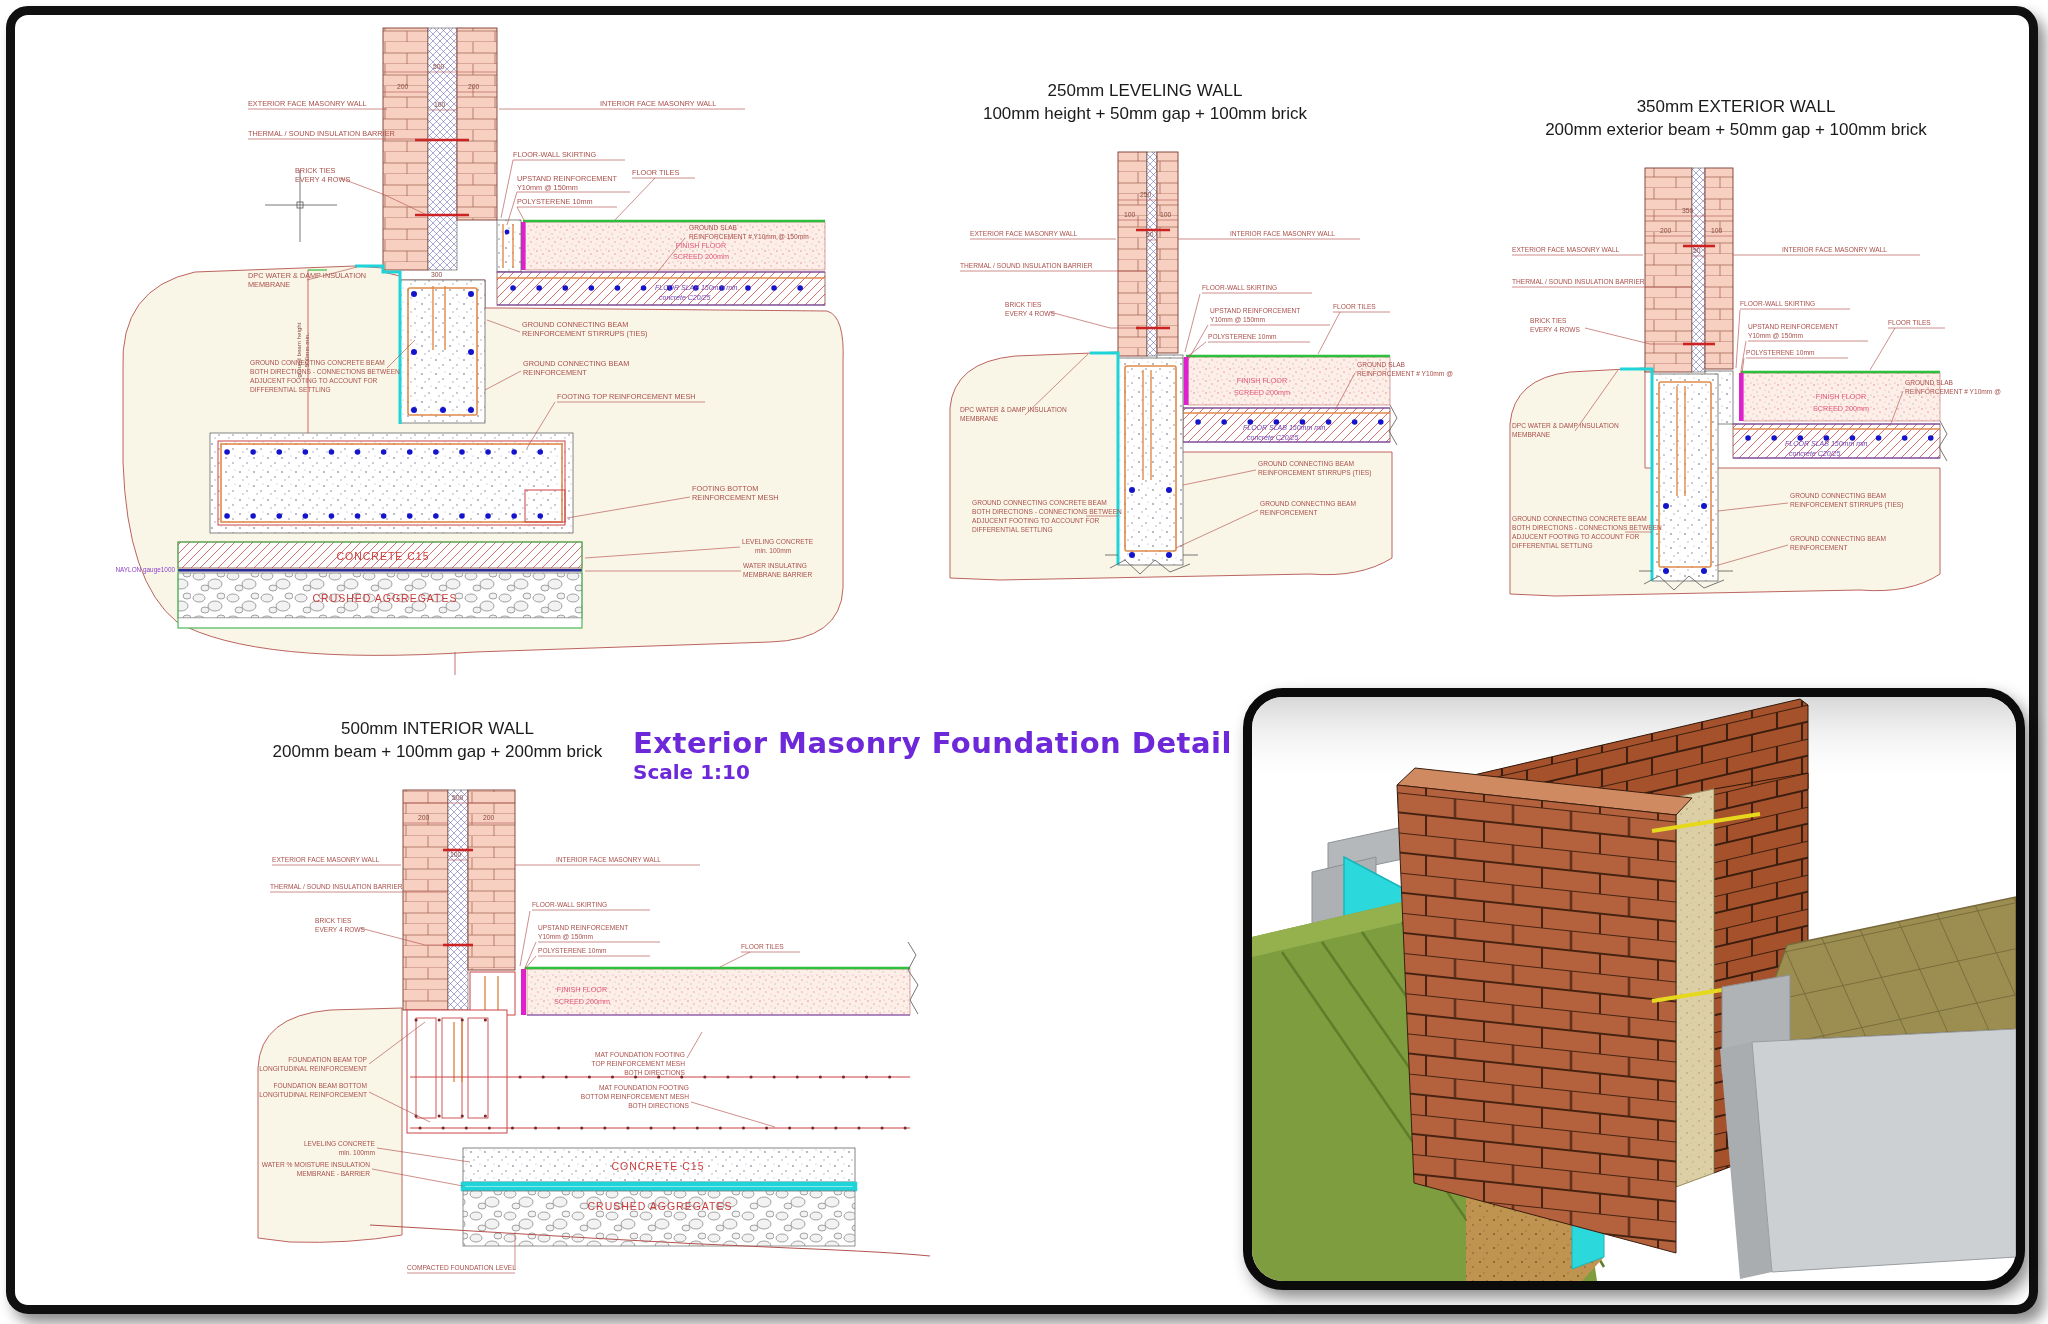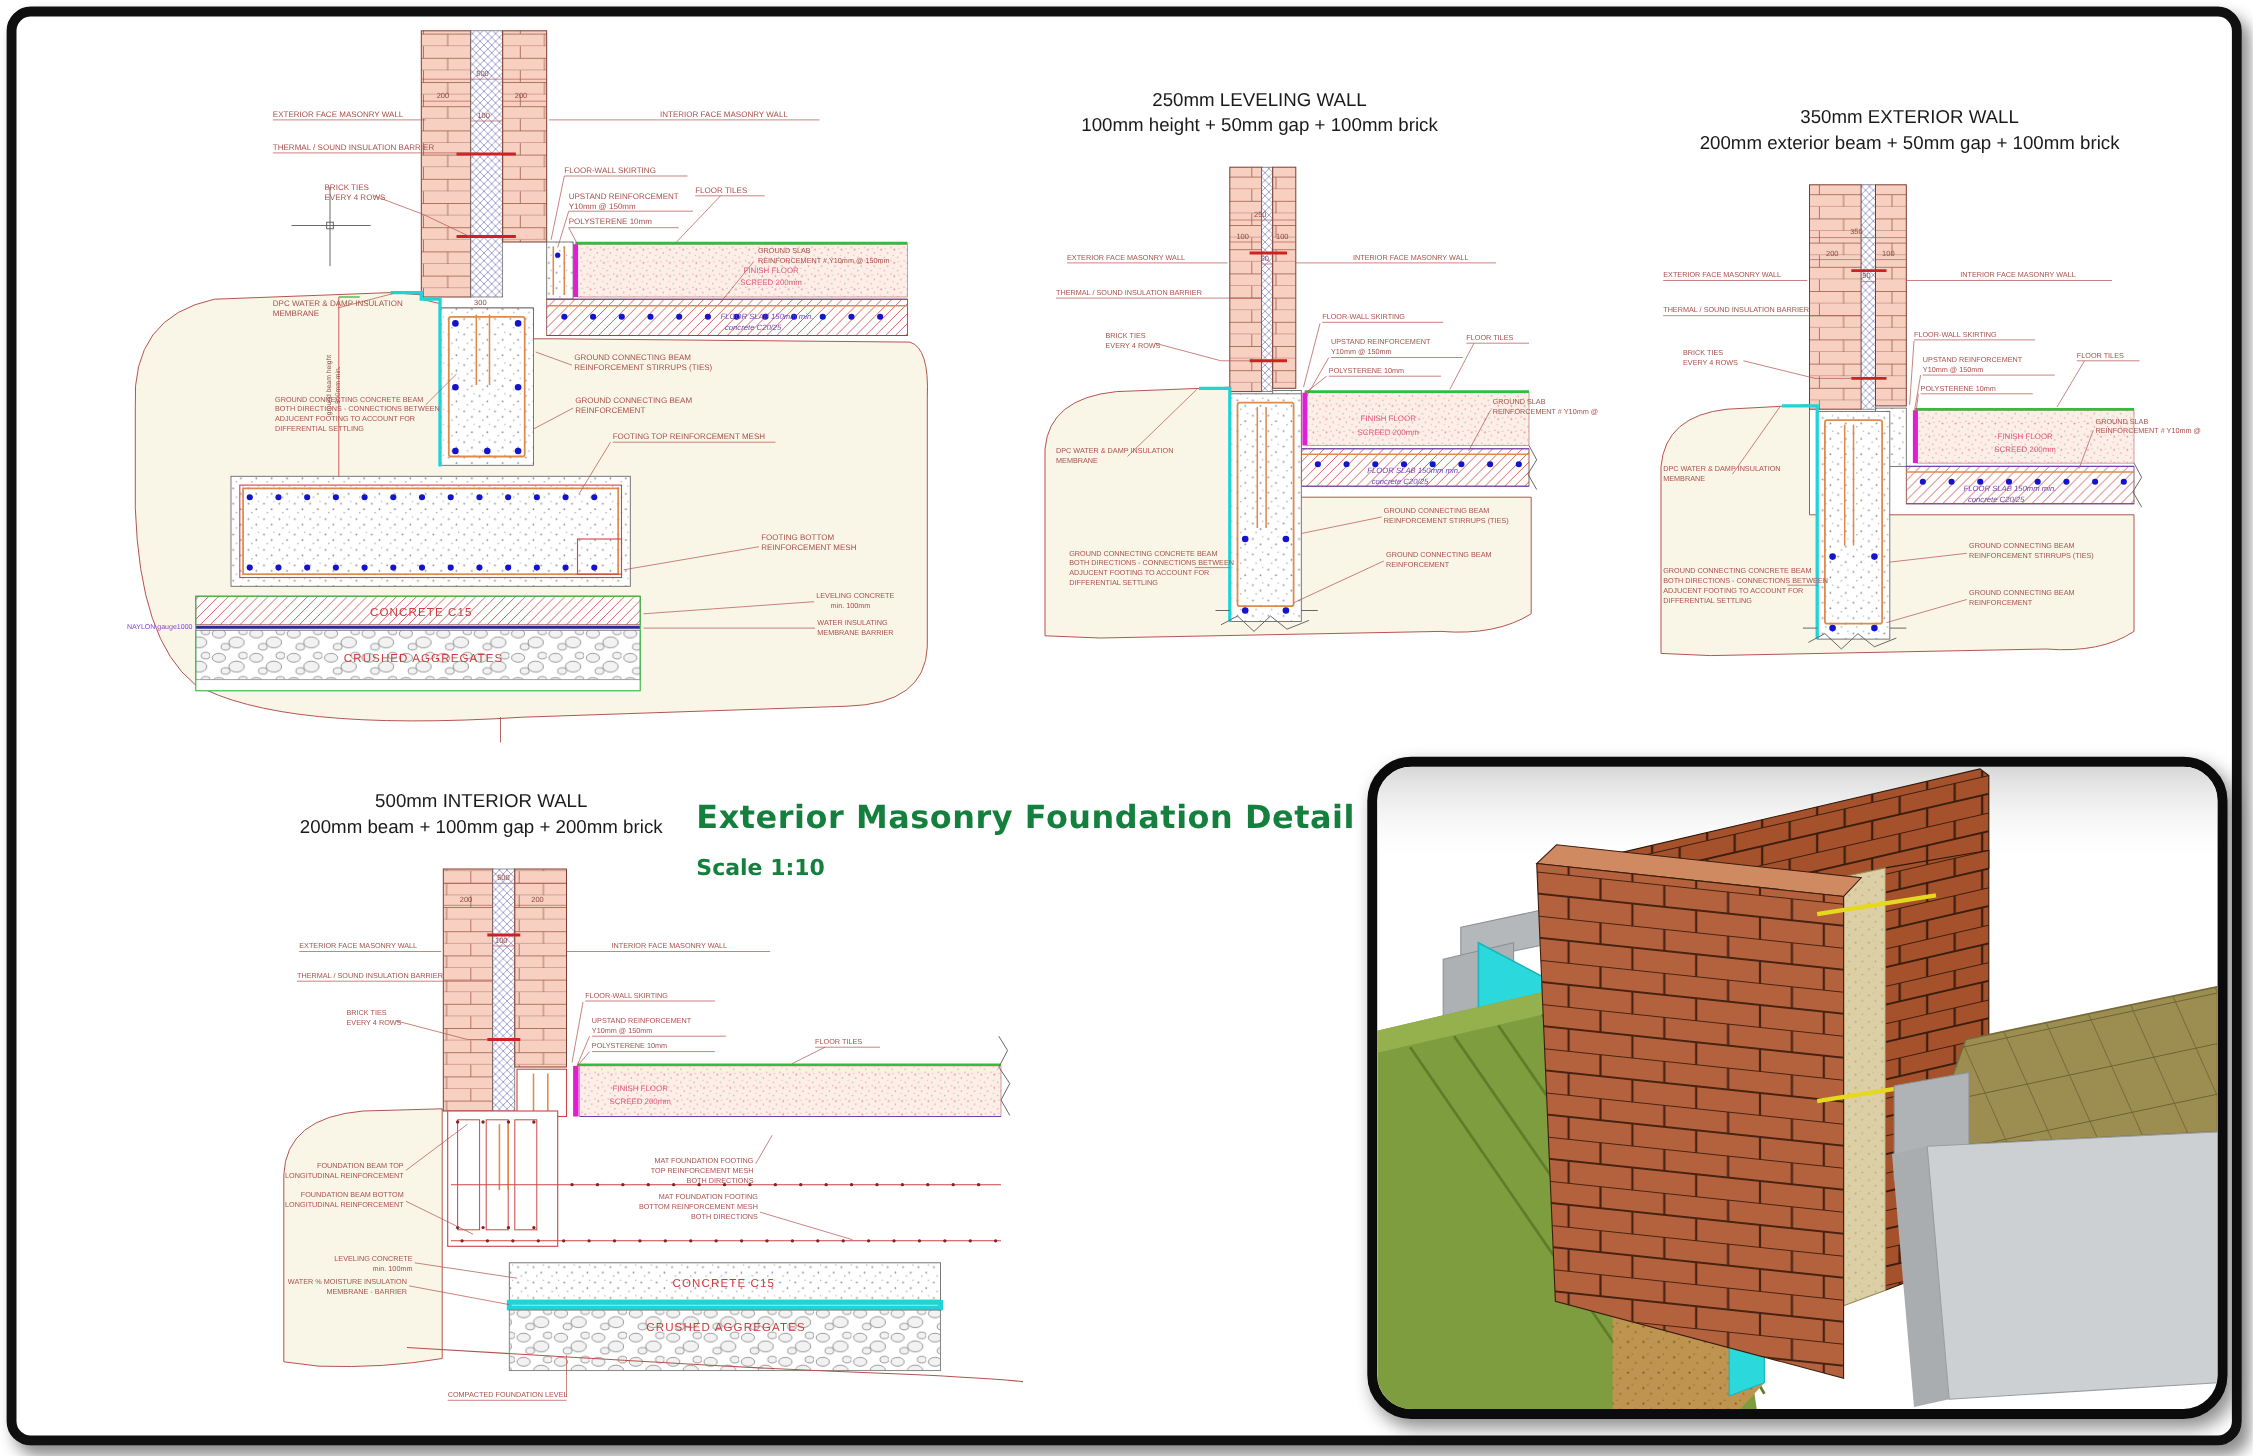--- a/index.html
+++ b/index.html
@@ -1,22 +1,22 @@
 <!DOCTYPE html>
 <html><head>
 <meta charset="utf-8">
 <style>
   html,body{margin:0;padding:0;background:#fff;}
   body{width:2048px;height:1324px;position:relative;font-family:"Liberation Sans",sans-serif;overflow:hidden;}
   .frame{position:absolute;left:6px;top:6px;right:10px;bottom:10px;border:9px solid #101010;border-radius:22px;box-shadow:7px 9px 14px rgba(0,0,0,.45);pointer-events:none;}
   .panel{position:absolute;}
   .ptitle{position:absolute;text-align:center;color:#1a1a1a;font-size:17px;line-height:1.35;}
-  .maintitle{position:absolute;left:633px;top:726px;width:680px;color:#15803d;}
+  .maintitle{position:absolute;left:633px;top:726px;width:680px;color:#6d28d9;}
   .maintitle .t1{font-family:"DejaVu Sans",sans-serif;font-weight:700;font-size:29px;letter-spacing:.5px;}
-  .maintitle .t2{font-family:"DejaVu Sans",sans-serif;font-weight:600;font-size:20px;margin-top:16px;}
+  .maintitle .t2{font-family:"DejaVu Sans",sans-serif;font-weight:600;font-size:20px;margin-top:0;}
   svg.cad{position:absolute;overflow:visible;}
   svg text{font-family:"Liberation Sans",sans-serif;}
   .lb{font-size:7.3px;fill:#a94f4a;}
   .lbs{font-size:6.6px;fill:#a94f4a;}
   .dm{font-size:6.8px;fill:#8a4a42;}
   .mg{font-size:7.2px;fill:#e05878;text-anchor:middle;}
   .pu{font-size:7px;fill:#6f3fb0;font-style:italic;}
   .rd{font-size:10.5px;fill:#cc3b3b;text-anchor:middle;letter-spacing:1px;}
   .pp{font-size:6.4px;fill:#8a3fc6;text-anchor:end;}
   .vt{font-size:6.2px;fill:#8a4a42;text-anchor:middle;}

